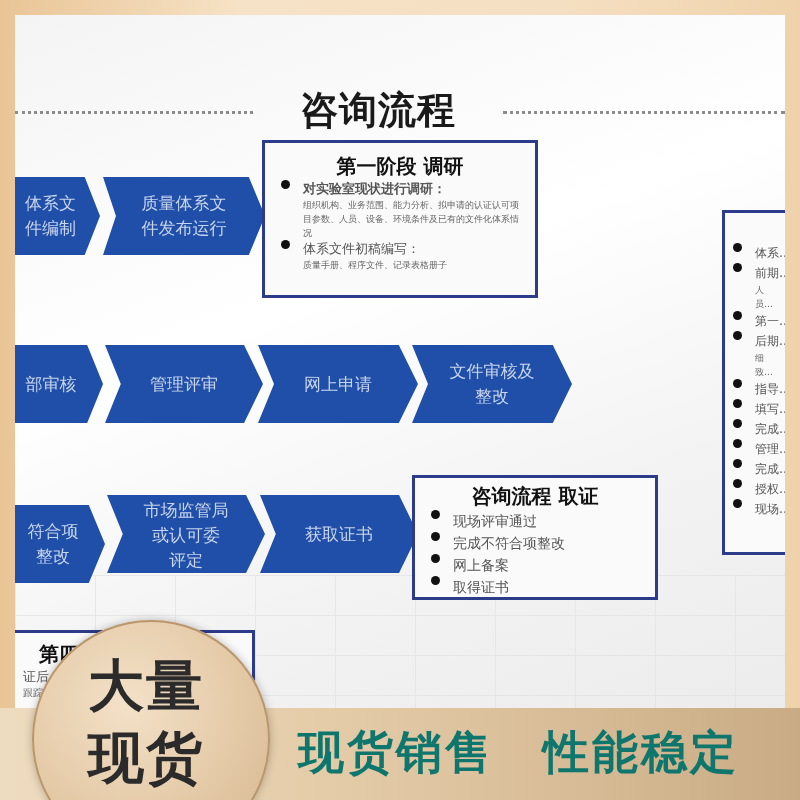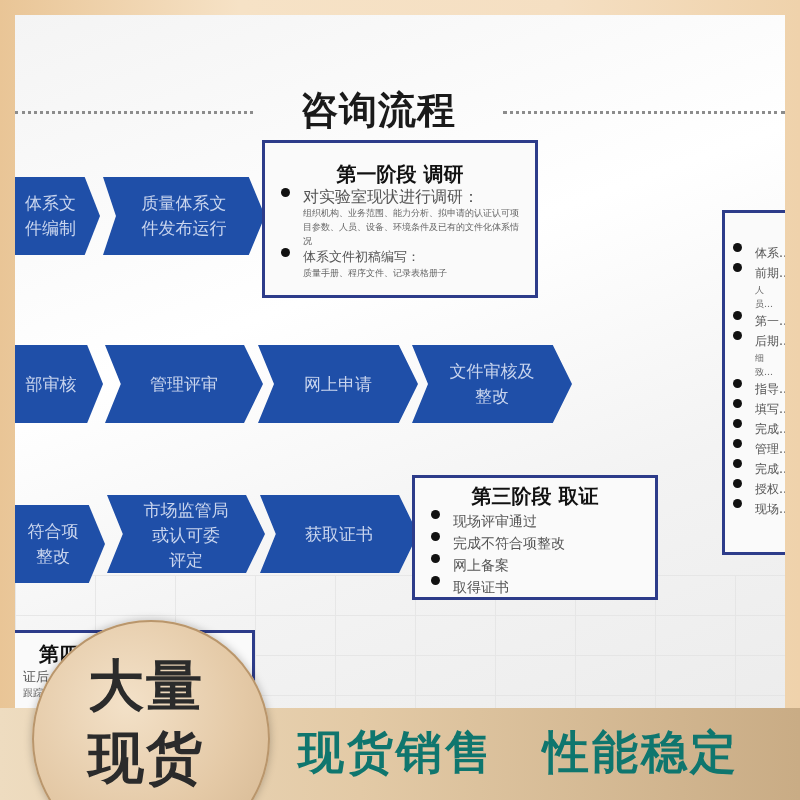--- a/index.html
+++ b/index.html
@@ -48,24 +48,24 @@
 
   <div class="chev" style="left:0;top:162px;width:85px;clip-path:polygon(0 0,82% 0,100% 50%,82% 100%,0 100%);">
     <span style="white-space:pre;padding-right:14px">体系文
 件编制</span>
   </div>
   <div class="chev" style="left:88px;top:162px;width:162px;clip-path:polygon(0 0,90% 0,100% 50%,90% 100%,0 100%,8% 50%);">
     <span style="white-space:pre">质量体系文
 件发布运行</span>
   </div>
 
-  <div class="box" style="left:247px;top:125px;width:276px;height:158px;padding:18px 8px;">
+  <div class="box" style="left:247px;top:125px;width:276px;height:158px;padding:10px 8px;">
     <h3>第一阶段 调研</h3>
     <ul>
-      <li style="font-size:16px;line-height:18px;"><span>对实验室现状进行调研：</span></li>
+      <li style="font-size:13px;line-height:18px;font-weight:bold;"><span>对实验室现状进行调研：</span></li>
       <div class="sub">组织机构、业务范围、能力分析、拟申请的认证认可项目参数、人员、设备、环境条件及已有的文件化体系情况</div>
       <li style="font-size:13px;line-height:18px;"><span>体系文件初稿编写：</span></li>
       <div class="sub">质量手册、程序文件、记录表格册子</div>
     </ul>
   </div>
 
   <div class="box" style="left:707px;top:195px;width:80px;height:345px;padding:30px 0 0 0;border-right:none;">
     <ul style="font-size:12px;line-height:20px;white-space:nowrap;overflow:hidden;">
       <li>体系…</li>
       <li>前期…</li>
@@ -104,21 +104,21 @@
   <div class="chev" style="left:92px;top:480px;width:158px;clip-path:polygon(0 0,88% 0,100% 50%,88% 100%,0 100%,10% 50%);align-items:flex-end;">
     <span style="white-space:pre">市场监管局
 或认可委
 评定</span>
   </div>
   <div class="chev" style="left:245px;top:480px;width:158px;clip-path:polygon(0 0,88% 0,100% 50%,88% 100%,0 100%,10% 50%);">
     <span style="white-space:pre">获取证书</span>
   </div>
 
   <div class="box" style="left:397px;top:460px;width:246px;height:125px;padding:5px 8px;">
-    <h3>第三阶段 取证</h3>
+    <h3>咨询流程 取证</h3>
     <ul style="font-size:14px;line-height:22px;">
       <li>现场评审通过</li>
       <li>完成不符合项整改</li>
       <li>网上备案</li>
       <li>取得证书</li>
     </ul>
   </div>
 
   <div class="box" style="left:0;top:615px;width:240px;height:100px;border-left:none;padding:8px 0 0 8px;">
     <div style="font-size:20px;font-weight:bold;color:#111;padding-left:16px;">第四…</div>

